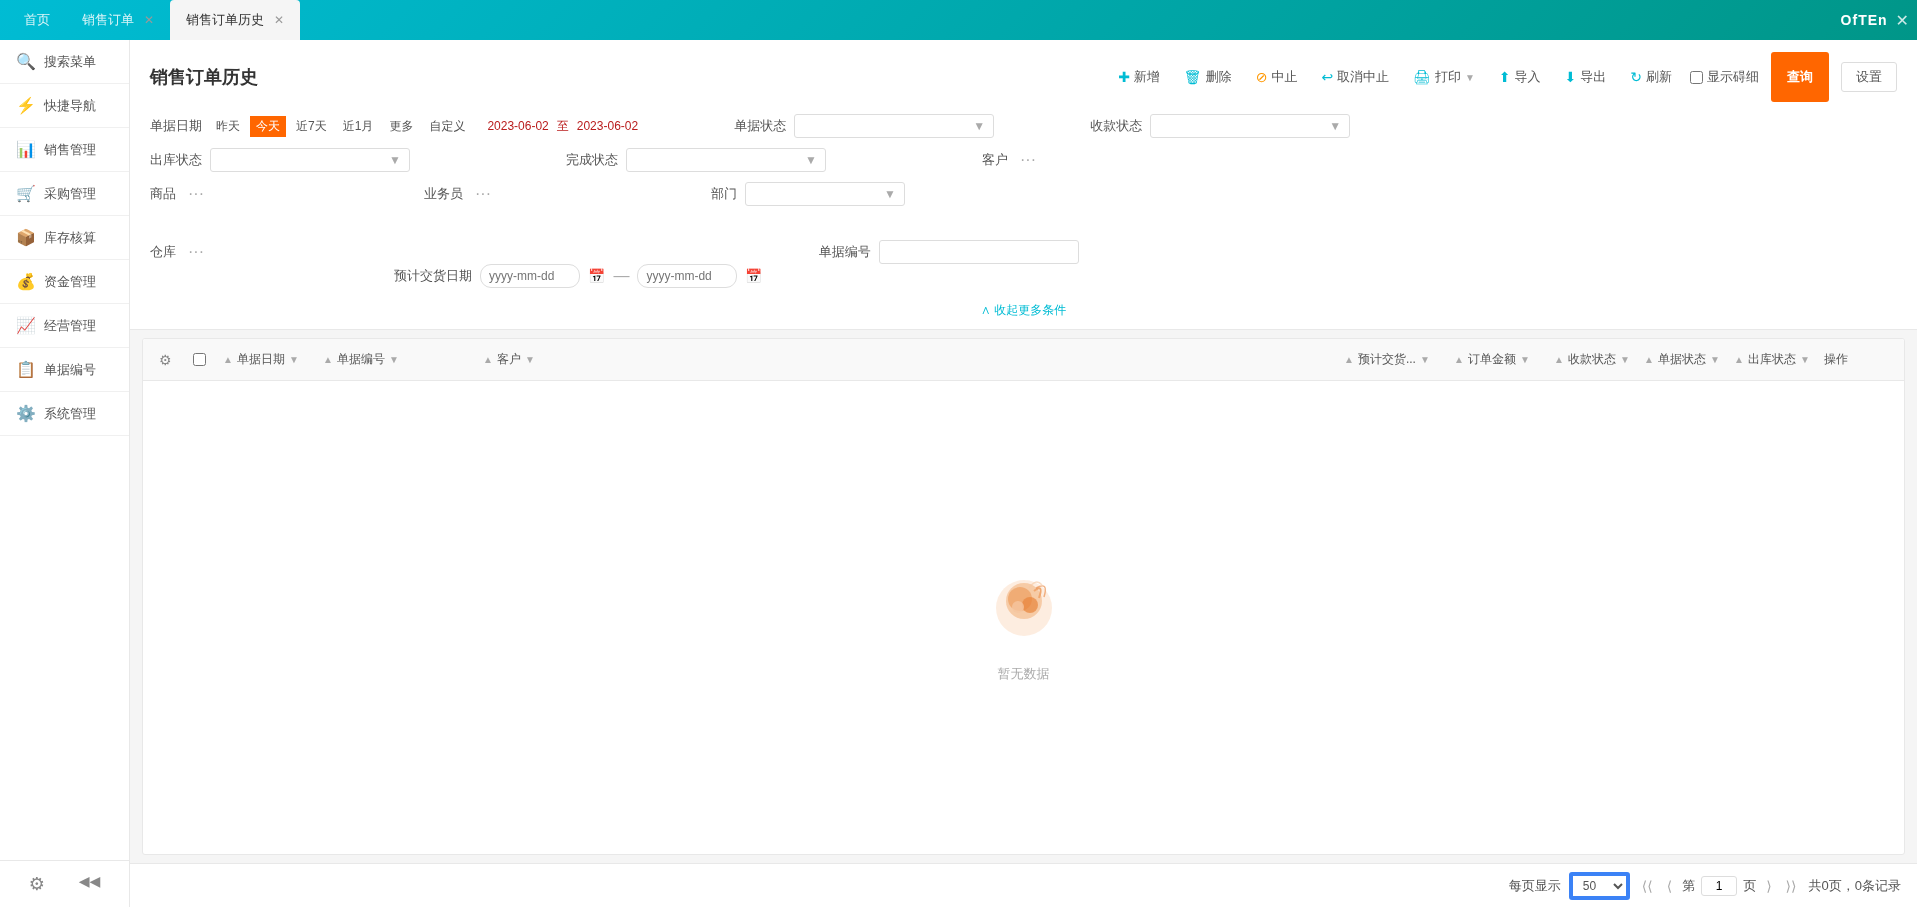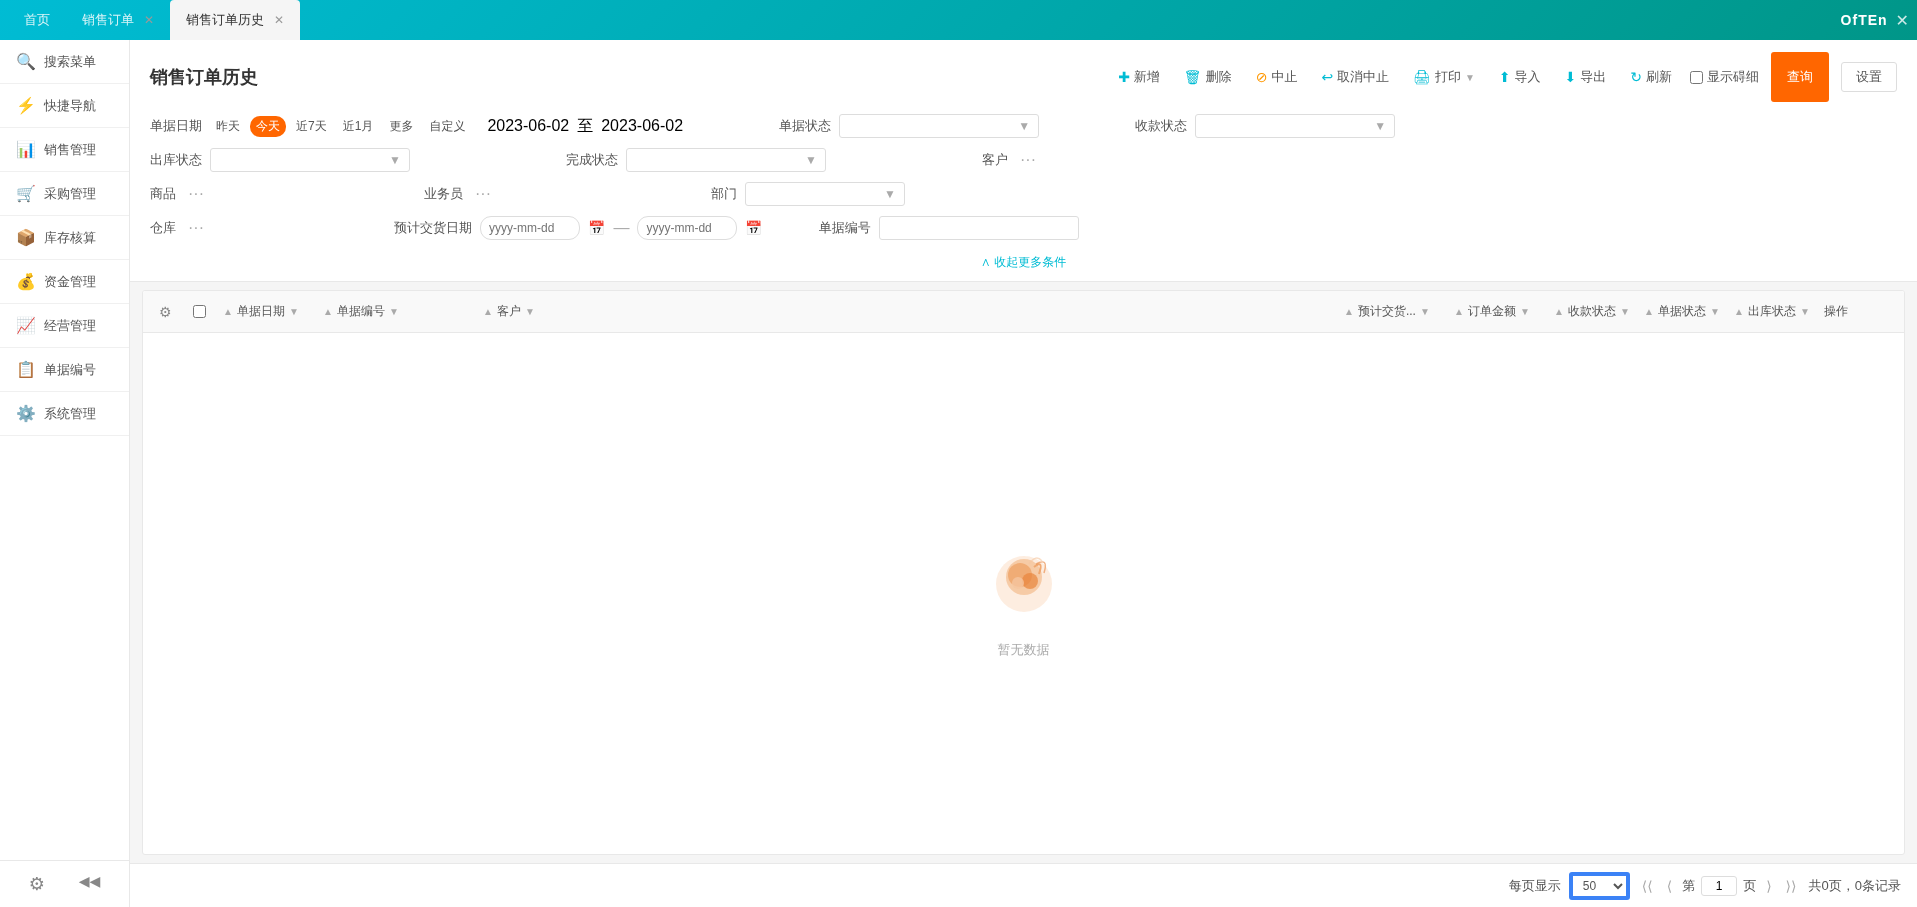--- a/index.html
+++ b/index.html
@@ -137,20 +137,21 @@
     }
     .toolbar-btn .btn-icon { color: #00bcd4; font-size: 14px; }
     .btn-query {
       background: #ff6600;
       color: white;
       border: none;
       padding: 16px 16px;
       border-radius: 3px;
       cursor: pointer;
       font-size: 13px;
+      font-weight: bold;
     }
     .btn-settings {
       background: white;
       color: #555;
       border: 1px solid #ddd;
       padding: 5px 14px;
       border-radius: 3px;
       cursor: pointer;
       font-size: 13px;
     }
@@ -205,25 +206,25 @@
     .date-btn {
       padding: 2px 6px;
       border-radius: 3px;
       cursor: pointer;
       color: #555;
       font-size: 12px;
     }
     .date-btn.active {
       background: #ff6600;
       color: white;
-      border-radius: 10px;
+      border-radius: 0;
     }
     .date-range {
-      font-size: 16px;
-      color: #000000;
+      font-size: 12px;
+      color: #b91c1c;
     }
     .dots-btn {
       color: #aaa;
       cursor: pointer;
       font-size: 16px;
       padding: 0 4px;
     }
     .collapse-row {
       text-align: center;
       padding: 4px 0 6px;
@@ -543,21 +544,21 @@
               <span class="chevron">▼</span>
             </div>
           </div>
         </div>
 
         <div class="filter-row">
           <div class="filter-item">
             <span class="filter-label">仓库</span>
             <span class="dots-btn">···</span>
           </div>
-          <div class="filter-item" style="margin-left:170px;">
+          <div class="filter-item" style="margin-left:170px;margin-top:48px;">
             <span class="filter-label">预计交货日期</span>
             <input class="filter-date-input" type="text" placeholder="yyyy-mm-dd" style="">
             <span class="calendar-icon">📅</span>
             <span class="dash">—</span>
             <input class="filter-date-input" type="text" placeholder="yyyy-mm-dd" style="">
             <span class="calendar-icon">📅</span>
           </div>
           <div class="filter-item" style="margin-left:40px;">
             <span class="filter-label">单据编号</span>
             <input class="filter-control" type="text" style="border: 1px solid rgb(221, 221, 221); min-width: 200px;">

